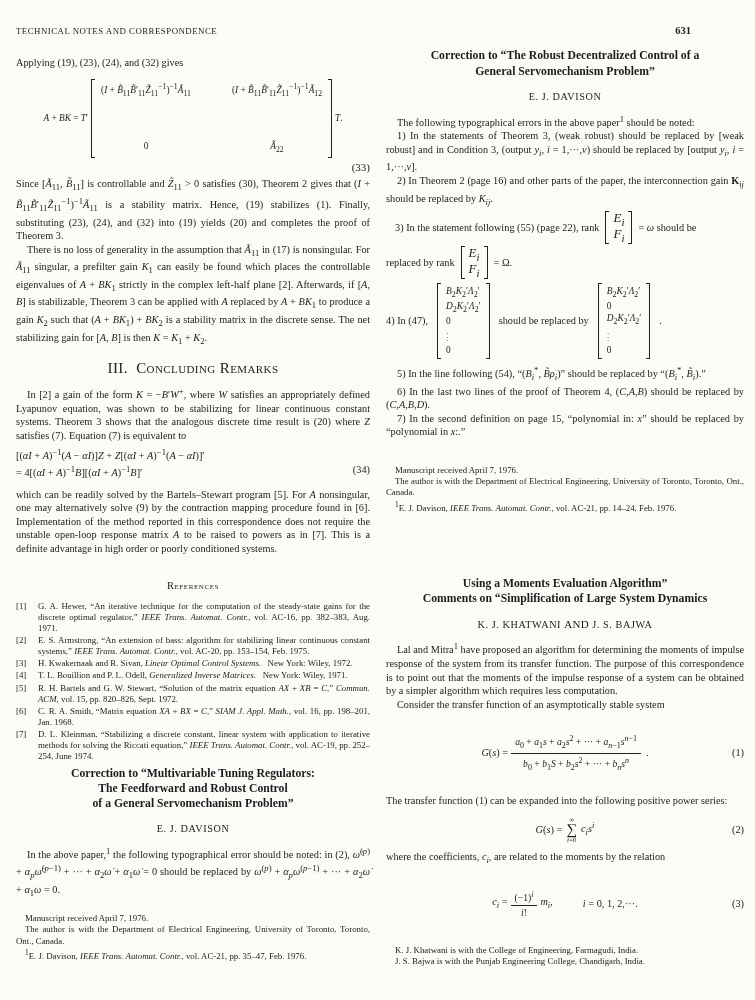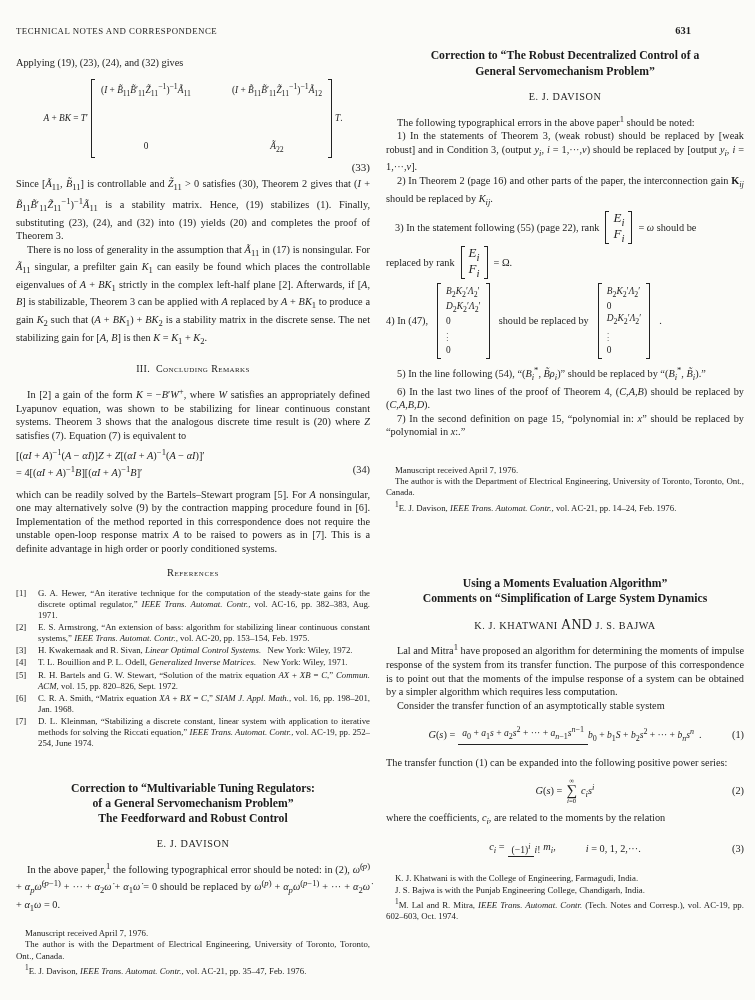--- a/index.html
+++ b/index.html
@@ -22,26 +22,26 @@
   .rh-page { font-weight:bold; font-size:10.5px; }
 
   .col { position:absolute; font-size:10.3px; line-height:13.5px; text-align:justify; }
   .col-left  { left:16px;  top:56px; width:354px; }
   .col-right { left:386px; top:48px; width:358px; }
 
   p { margin:0; }
   .indent { text-indent:11px; }
   .sc { font-variant:small-caps; }
 
-  .section-heading { text-align:center; margin:14px 0 9px; font-size:10px; letter-spacing:0.4px; }
-  .ref-heading { text-align:center; margin:11px 0 8px; font-size:10.4px; letter-spacing:0.6px; }
+  .section-heading { text-align:center; margin:14px 0 9px; font-size:15px; letter-spacing:0.4px; }
+  .ref-heading { text-align:center; margin:24px 0 8px; font-size:10.4px; letter-spacing:0.6px; }
 
   .art-title { font-weight:bold; font-size:11.7px; line-height:15.5px; text-align:center; }
   .author { text-align:center; font-size:10.2px; letter-spacing:0.6px; margin:11px 0 9px; }
-  .author .conj { font-size:14px; letter-spacing:0.3px; }
+  .author .conj { font-size:11px; letter-spacing:0.3px; }
 
   
   .eq { position:relative; display:flex; align-items:center; justify-content:center; }
   .eq-num { position:absolute; right:0; }
 
   .eq33 { margin:9px 0 19px; font-size:9.3px; gap:3px; line-height:12px; }
   .eq33 .eq-num { bottom:-15px; font-size:11px; }
   .mat2 { display:grid; grid-template-columns:auto auto; column-gap:12px; row-gap:1px; text-align:center; padding:2px 3px;gap:41px; }
   .br { width:4px; align-self:stretch; }
   .lbr { border-left:1px solid #222; border-top:1px solid #222; border-bottom:1px solid #222; }
@@ -52,32 +52,32 @@
   .eq34-l2 { display:flex; justify-content:space-between; gap:40px; }
 
   .ref-list { font-size:8.8px; line-height:11.1px; }
   .ref { display:flex; gap:5px; margin-bottom:1px; }
   .ref-num { flex:0 0 17px; }
   .ref-text { flex:1; text-align:justify; }
 
   .fn { font-size:8.8px; line-height:11.2px; margin-top:13px; }
   .fn p { text-indent:9px; text-align:justify; }
 
-  .corr1-block { margin-top:32px; }
+  .corr1-block { margin-top:4px; }
   .corr1-block .art-title { line-height:15px; }
 
   .m-line { display:flex; align-items:center; gap:4px; margin:2px 0; text-align:left; }
   .smat { display:inline-flex; align-items:stretch; margin:0 2px; }
   .vec { display:flex; flex-direction:column; align-items:flex-end; padding:1px 4px; font-size:13px; line-height:11px; }
 
   .item4-row { display:flex; align-items:center; gap:7px; margin:4px 0 5px; text-align:left; }
   .vcol { display:flex; flex-direction:column; align-items:flex-start; gap:1px; padding:3px 5px; font-size:9.4px; line-height:11px; }
   .vdots { display:inline-flex; flex-direction:column; align-items:center; line-height:3.6px; font-size:8px; padding:1px 0; }
 
-  .frac { display:inline-flex; flex-direction:row; align-items:center; vertical-align:middle; margin:4px 3px; font-size:9.6px; line-height:11.5px; }
+  .frac { display:inline-flex; flex-direction:column; align-items:center; vertical-align:middle; margin:14px 3px; font-size:9.6px; line-height:11.5px; }
   .frac .num { border-bottom:1px solid #222; padding:0 4px 1px; }
   .frac .den { padding-top:1px; }
 
   .sigma { display:inline-flex; flex-direction:column; align-items:center; margin:0 4px; }
   .sigma .lim { font-size:6.8px; line-height:7px; }
   .sigma .op { font-size:15px; line-height:13px; }
 
   .eq-display { position:relative; display:flex; align-items:center; justify-content:center; margin:8px 0 7px; }
   .eq-tail { margin-left:2px; }
   .eq-cond { margin-left:30px; }
@@ -158,22 +158,22 @@
         <span class="ref-text">C. R. A. Smith, “Matrix equation <i>XA</i> + <i>BX</i> = <i>C</i>,” <i>SIAM J. Appl. Math.</i>, vol. 16, pp. 198–201, Jan. 1968.</span>
       </div>
       <div class="ref">
         <span class="ref-num">[7]</span>
         <span class="ref-text">D. L. Kleinman, “Stabilizing a discrete constant, linear system with application to iterative methods for solving the Riccati equation,” <i>IEEE Trans. Automat. Contr.</i>, vol. AC-19, pp. 252–254, June 1974.</span>
       </div>
     </div>
 
     <div class="corr1-block">
       <div class="art-title">Correction to “Multivariable Tuning Regulators:</div>
+      <div class="art-title">The Feedforward and Robust Control</div>
       <div class="art-title">of a General Servomechanism Problem”</div>
-      <div class="art-title">The Feedforward and Robust Control</div>
       <div class="author">E. J. DAVISON</div>
       <p class="indent">In the above paper,<sup>1</sup> the following typographical error should be noted: in (2), <i>ω̇</i><sup>(<i>p</i>)</sup> + <i>α<sub>p</sub></i><i>ω̇</i><sup>(<i>p</i>−1)</sup> + ··· + <i>α</i><sub>2</sub><i>ω̇</i> + <i>α</i><sub>1</sub><i>ω̇</i> = 0 should be replaced by <i>ω</i><sup>(<i>p</i>)</sup> + <i>α<sub>p</sub></i><i>ω</i><sup>(<i>p</i>−1)</sup> + ··· + <i>α</i><sub>2</sub><i>ω̇</i> + <i>α</i><sub>1</sub><i>ω</i> = 0.</p>
       <div class="fn">
         <p>Manuscript received April 7, 1976.</p>
         <p>The author is with the Department of Electrical Engineering, University of Toronto, Toronto, Ont., Canada.</p>
         <p><sup>1</sup>E. J. Davison, <i>IEEE Trans. Automat. Contr.</i>, vol. AC-21, pp. 35–47, Feb. 1976.</p>
       </div>
     </div>
 
   </div>
@@ -299,18 +299,17 @@
           <span class="den"><i>i</i>!</span>
         </span>
         <span><i>m<sub>i</sub></i>,</span>
         <span class="eq-cond"><i>i</i> = 0, 1, 2,···.</span>
         <span class="eq-num">(3)</span>
       </div>
 
       <div class="fn fn-bottom">
         <p>K. J. Khatwani is with the College of Engineering, Farmagudi, India.</p>
         <p>J. S. Bajwa is with the Punjab Engineering College, Chandigarh, India.</p>
-        <p><sup>1</sup>M. Lal and R. Mitra, <i>IEEE Trans. Automat. Contr.</i> (Tech. Notes and Corresp.), vol. AC-19, pp. 602–603, Oct. 1974.</p>
       </div>
     </div>
 
   </div>
 </div>
 
 </body></html>

